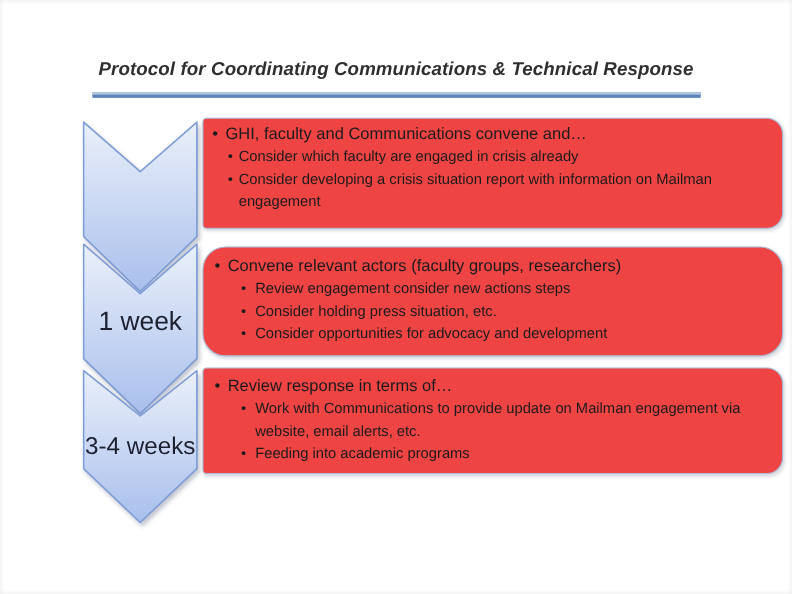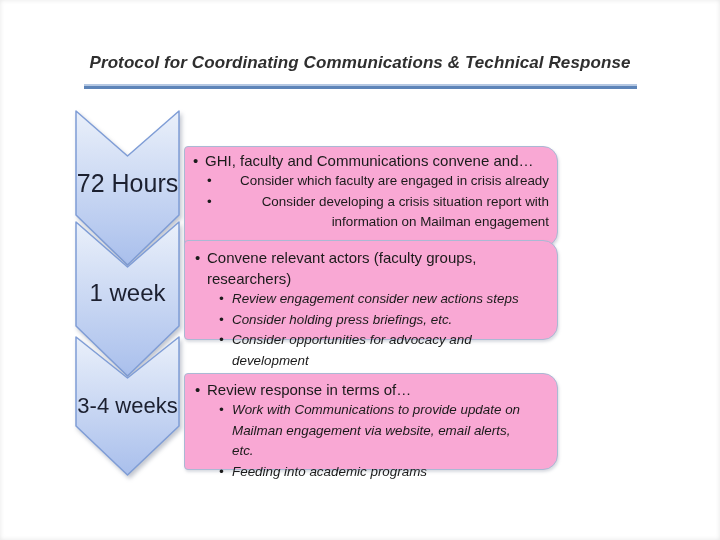--- a/index.html
+++ b/index.html
@@ -33,48 +33,47 @@
   .stage-label{
     position:absolute; left:73px; width:109px;
     text-align:center; white-space:nowrap;
     color:#1c2030; z-index:3;
   }
   .label-1{ top:169px; font-size:25px; }
   .label-2{ top:279px; font-size:24px; }
   .label-3{ top:393px; font-size:22px; }
   
   .detail-box{
-    position:absolute; left:184px; width:374px;
+    position:absolute; left:184px; width:528px;
     box-sizing:border-box;
-    background:#f9a8d4;
+    background:#ef4444;
     border:1.4px solid #aab9d4;
     border-radius:4px 15px 15px 4px;
     box-shadow:1px 2px 3px rgba(125,135,155,0.30);
     color:#1b1b1b;
     z-index:1;
-    margin-top:39px;
   }
   .box-1{ top:107px; height:101px; padding:3px 8px 0 8px; }
-  .box-2{ top:201px; height:100px; padding:6px 8px 0 10px; }
+  .box-2{ top:224px; height:100px; padding:6px 8px 0 10px;border-radius:21px; }
   .box-3{ top:334px; height:97px;  padding:5px 25px 0 10px; }
   .heading{
     position:relative; padding-left:12px;
     font-size:15px; line-height:21px;
   }
   .heading::before{ content:"\2022"; position:absolute; left:0; top:0; }
   ul.points{ list-style:none; margin:0; padding:0; }
   ul.points li{
     position:relative;
     font-size:13.4px; line-height:20.5px;
   }
   ul.points li::before{ content:"\2022"; position:absolute; left:0; top:0; }
-  .box-1 ul.points{ margin-left:14px;text-align:right; }
+  .box-1 ul.points{ margin-left:14px; }
   .box-1 ul.points li{ padding-left:10px; }
   .box-2 ul.points, .box-3 ul.points{ margin-left:24px; }
-  .box-2 ul.points li, .box-3 ul.points li{ padding-left:13px;font-style:italic; }
+  .box-2 ul.points li, .box-3 ul.points li{ padding-left:13px; }
 </style>
 </head>
 <body>
 
 <div class="slide">
 
   <h1 class="slide-title">Protocol for Coordinating Communications &amp; Technical Response</h1>
   <div class="title-rule"></div>
 
   <svg class="chev chev-1" viewBox="0 0 105 157" preserveAspectRatio="none">
@@ -100,37 +99,36 @@
   <svg class="chev chev-3" viewBox="0 0 105 141" preserveAspectRatio="none">
     <defs>
       <linearGradient id="cg3" x1="0" y1="0" x2="0" y2="1">
         <stop offset="0" stop-color="#eaf0fa"></stop>
           <stop offset="1" stop-color="#a9bfec"></stop>
       </linearGradient>
     </defs>
     <path d="M1,1 L52.5,42 L104,1 L104,90 L52.5,139 L1,90 Z" fill="url(#cg3)" stroke="#7f9dd6" stroke-width="1.5" stroke-linejoin="round"></path>
   </svg>
 
-  <div class="stage-label label-1">72 Hours</div>
   <div class="stage-label label-2">1 week</div>
   <div class="stage-label label-3">3-4 weeks</div>
 
   <div class="detail-box box-1">
     <div class="heading">GHI, faculty and Communications convene and…</div>
     <ul class="points">
       <li>Consider which faculty are engaged in crisis already</li>
       <li>Consider developing a crisis situation report with information on Mailman engagement</li>
     </ul>
   </div>
 
   <div class="detail-box box-2">
     <div class="heading">Convene relevant actors (faculty groups, researchers)</div>
     <ul class="points">
       <li>Review engagement consider new actions steps</li>
-      <li>Consider holding press briefings, etc.</li>
+      <li>Consider holding press situation, etc.</li>
       <li>Consider opportunities for advocacy and development</li>
     </ul>
   </div>
 
   <div class="detail-box box-3">
     <div class="heading">Review response in terms of…</div>
     <ul class="points">
       <li>Work with Communications to provide update on Mailman engagement via website, email alerts, etc.</li>
       <li>Feeding into academic programs</li>
     </ul>

